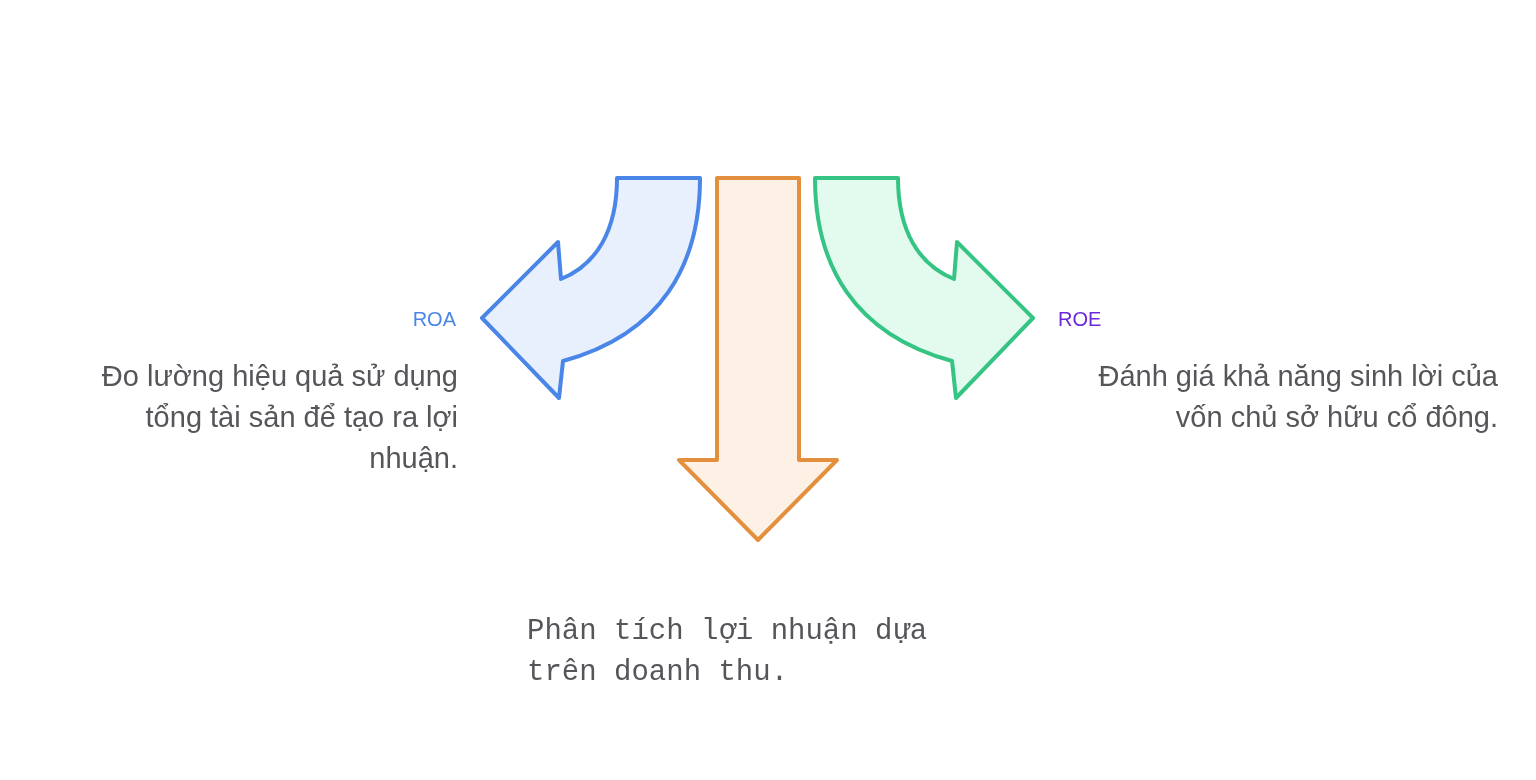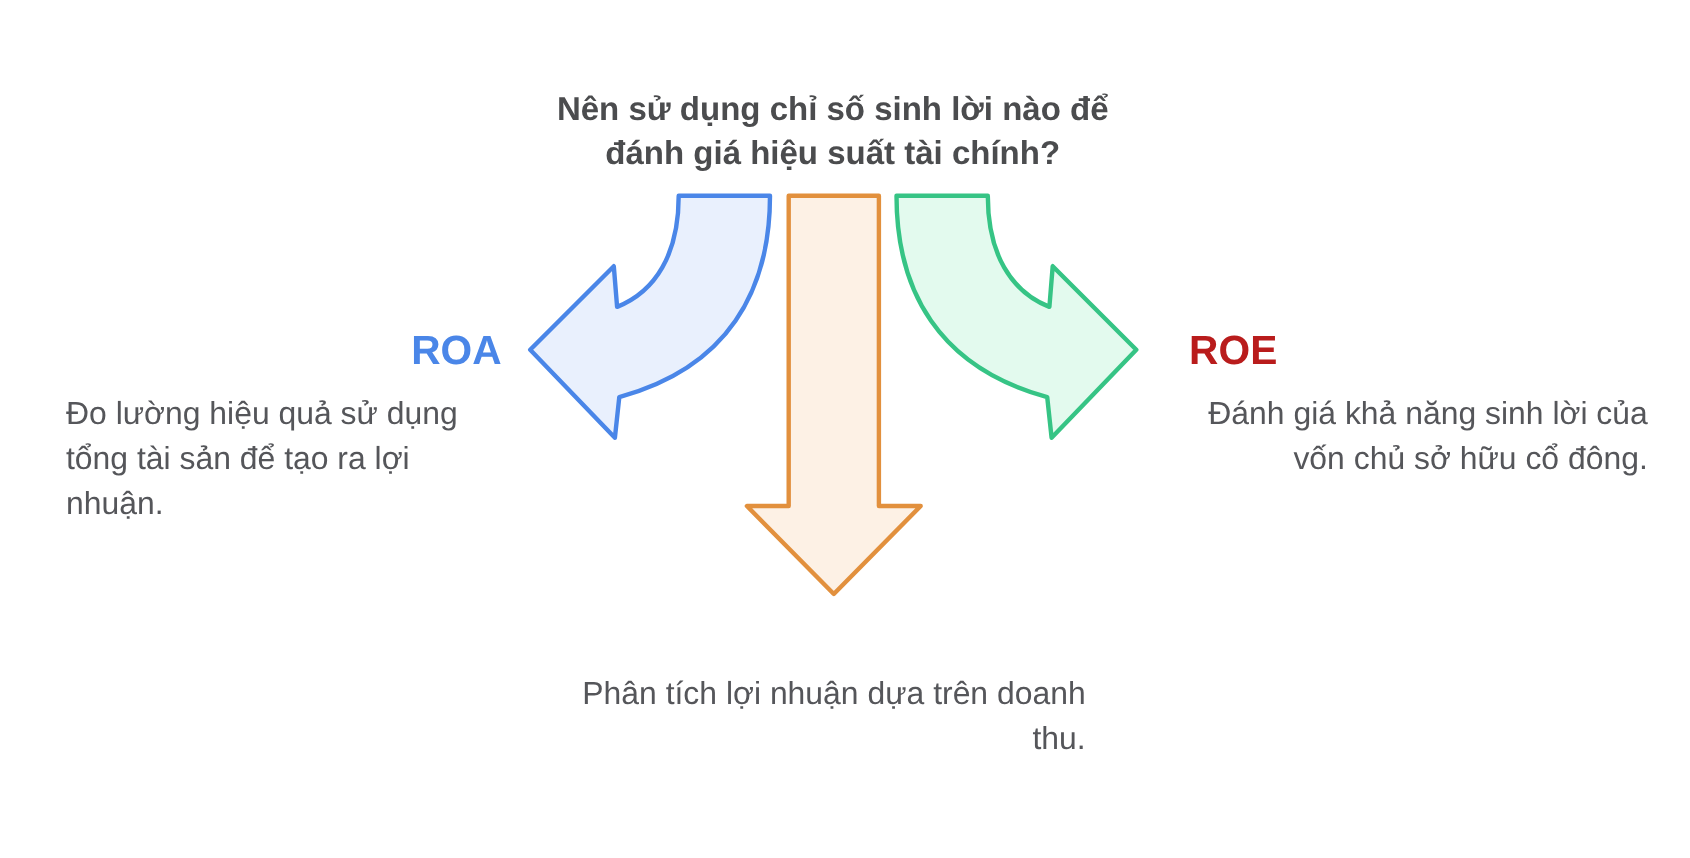--- a/index.html
+++ b/index.html
@@ -32,22 +32,22 @@
     top: 0;
     width: 1536px;
     height: 780px;
   }
   .arrows-svg path {
     stroke-width: 4;
     stroke-linejoin: round;
     stroke-linecap: round;
   }
   .branch-label {
-    font-size: 37px;
-    font-weight: bold;
+    font-size: 20px;
+    font-weight: normal;
     line-height: 34px;
   }
   .label-roa {
     left: 238px;
     top: 302px;
     width: 218px;
     text-align: right;
   }
   .label-roe {
     left: 1058px;
@@ -63,58 +63,58 @@
   }
   .branch-desc {
     font-size: 29px;
     line-height: 41px;
     color: #55565a;
   }
   .desc-roa {
     left: 60px;
     top: 356px;
     width: 398px;
-    text-align: left;
+    text-align: right;
   }
   .desc-roe {
     left: 1058px;
     top: 356px;
     width: 440px;
     text-align: right;
   }
   .desc-ros {
     left: 527px;
     top: 611px;
     width: 460px;
-    text-align: right;
+    text-align: left;
+    font-family: Liberation Mono, monospace;
   }
 </style>
 </head>
 <body>
 
 <div class="canvas">
 
-  <div class="abs title" style="color: rgb(75, 76, 78);">Nên sử dụng chỉ số sinh lời nào để đánh giá hiệu suất tài chính?</div>
 
   <svg class="abs arrows-svg" viewBox="0 0 1536 780">
 
     <path d="M 617,178 L 700,178
              C 700,264 662,334 563,361
              L 559,398 L 482,318 L 558,242 L 561,279
              C 596,265 617,231 617,178 Z" fill="#e9f0fd" stroke="#4a86e8"></path>
 
     <path d="M 717,178 L 799,178 L 799,460 L 837,460 L 758,540 L 679,460 L 717,460 Z" fill="#fdf1e5" stroke="#e2903d"></path>
 
     <path d="M 898,178 L 815,178
              C 815,264 853,334 952,361
              L 956,398 L 1033,318 L 957,242 L 954,279
              C 919,265 898,231 898,178 Z" fill="#e3faee" stroke="#36c485"></path>
   </svg>
 
   <div class="abs branch-label label-roa" style="color: rgb(74, 134, 232);">ROA</div>
   <div class="abs branch-desc desc-roa">Đo lường hiệu quả sử dụng tổng tài sản để tạo ra lợi nhuận.</div>
 
-  <div class="abs branch-label label-roe" style="color: #b91c1c; margin-left: 23px;">ROE</div>
+  <div class="abs branch-label label-roe" style="color: #6d28d9;">ROE</div>
   <div class="abs branch-desc desc-roe">Đánh giá khả năng sinh lời của vốn chủ sở hữu cổ đông.</div>
 
   <div class="abs branch-desc desc-ros">Phân tích lợi nhuận dựa trên doanh thu.</div>
 
 </div>
 
 </body></html>

